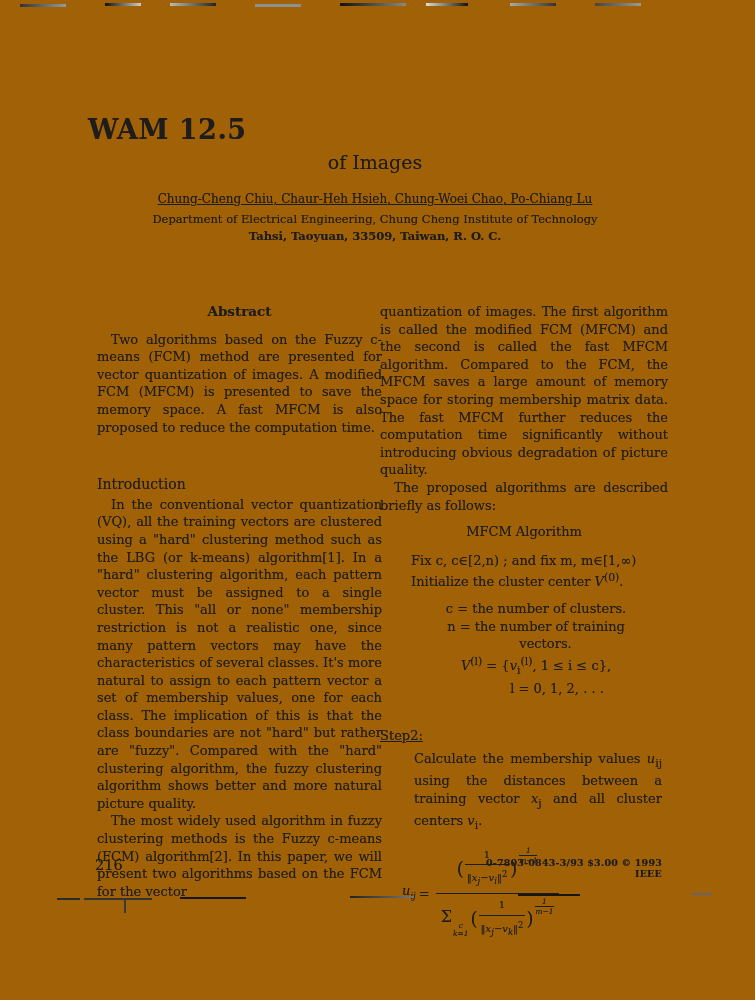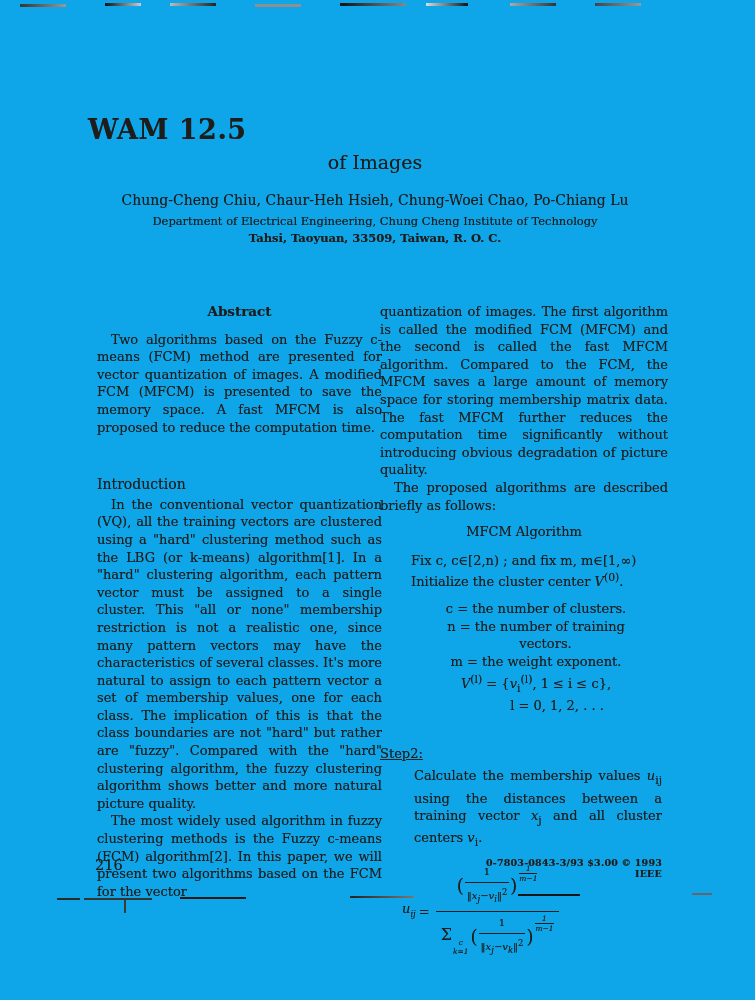--- a/index.html
+++ b/index.html
@@ -1,27 +1,27 @@
 <!DOCTYPE html>
 <html><head>
 <meta charset="utf-8">
 <style>
   html,body{margin:0;padding:0;background:#e8e8e6;}
   .page{
     position:relative;width:755px;height:1000px;margin:0 auto;
-    background:#0ea5e9;color:#1e1d1b;overflow:hidden;
+    background:#a16207;color:#1e1d1b;overflow:hidden;
     font-family:"DejaVu Serif", serif;
     text-shadow:0 0 0.4px rgba(30,29,27,0.55);
   }
   
   .header{position:absolute;left:75px;top:114px;width:600px;}
   .session{font-size:27px;font-weight:bold;letter-spacing:.5px;margin-left:13px;}
   .title-line{text-align:center;font-size:19px;line-height:34px;}
   .title-line.first{margin-top:4px;}
-  .authors{text-align:center;font-size:14px;margin-top:13px;}
+  .authors{text-align:center;font-size:12px;margin-top:13px;text-decoration:underline;}
   .affil{text-align:center;font-size:11.5px;margin-top:6px;}
   .addr{text-align:center;font-size:11.5px;margin-top:3px;font-weight:bold;}
   
   .col{position:absolute;top:303px;font-size:13px;line-height:17.6px;text-align:justify;}
   .col-left{left:97px;width:285px;}
   .col-right{left:380px;width:288px;}
   p{margin:0;}
   .indent{text-indent:14px;}
   .abstract-head{text-align:center;font-weight:bold;margin-bottom:10px;font-size:13.5px;}
   .sec-head{font-weight:normal;font-size:14px;}
@@ -102,21 +102,20 @@
     <div class="mfcm-head">MFCM Algorithm</div>
 
     <div class="step1-body">
       <div>Fix c, c∈[2,n) ; and fix m, m∈[1,∞)</div>
       <div><span>Initialize the cluster center </span><i>V</i><sup>(0)</sup><span>.</span></div>
     </div>
 
     <div class="defs">
       <div class="def">c = the number of clusters.</div>
       <div class="def">n = the number of training vectors.</div>
-      <div class="def">m = the weight exponent.</div>
       <div class="def"><i>V</i><sup>(l)</sup><span> = {</span><i>v</i><sub>i</sub><sup>(l)</sup><span>, 1 ≤ i ≤ c},</span></div>
       <div class="vset-line2">l = 0, 1, 2, . . .</div>
     </div>
 
     <div class="step-label" style="margin-top:30px;text-decoration:underline;">Step2:</div>
     <p class="step2-body"><span>Calculate the membership values </span><i>u</i><sub>ij</sub><span> using the distances between a training vector </span><i>x</i><sub>j</sub><span> and all cluster centers </span><i>v</i><sub>i</sub><span>.</span></p>
 
     <div class="formula">
       <span><i>u</i><sub>ij</sub></span>
       <span class="eq">=</span>

